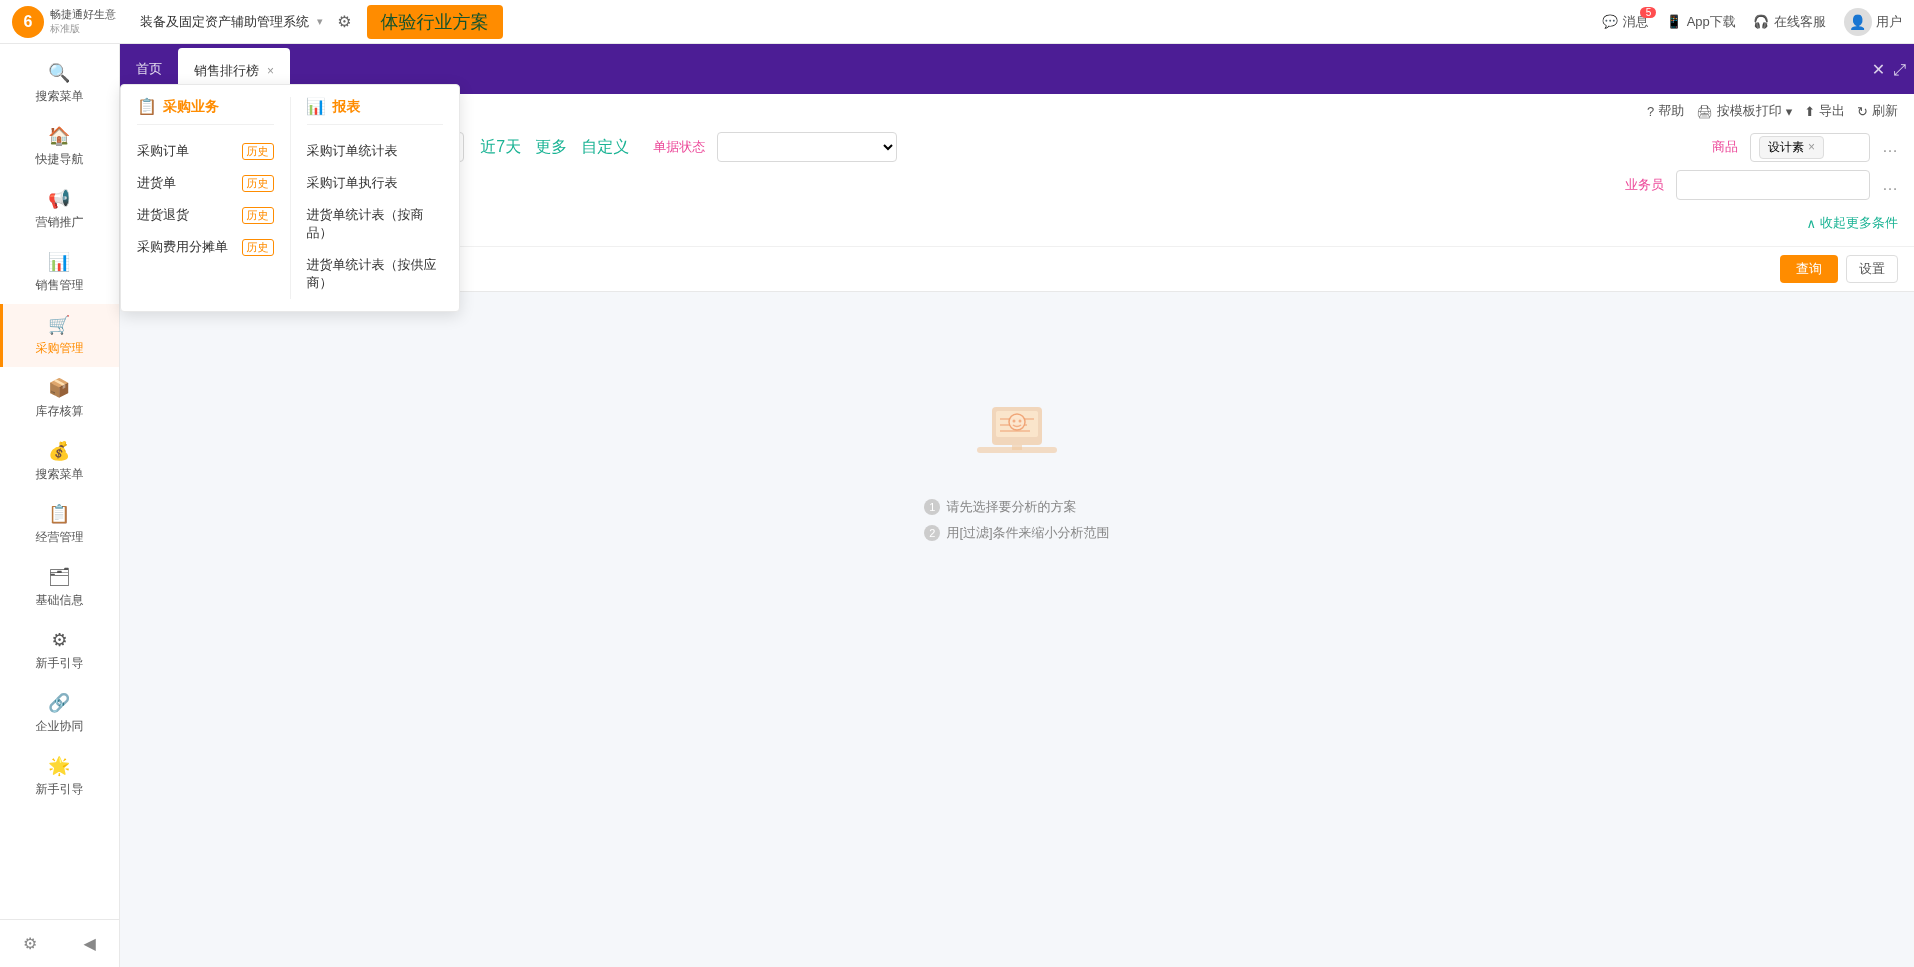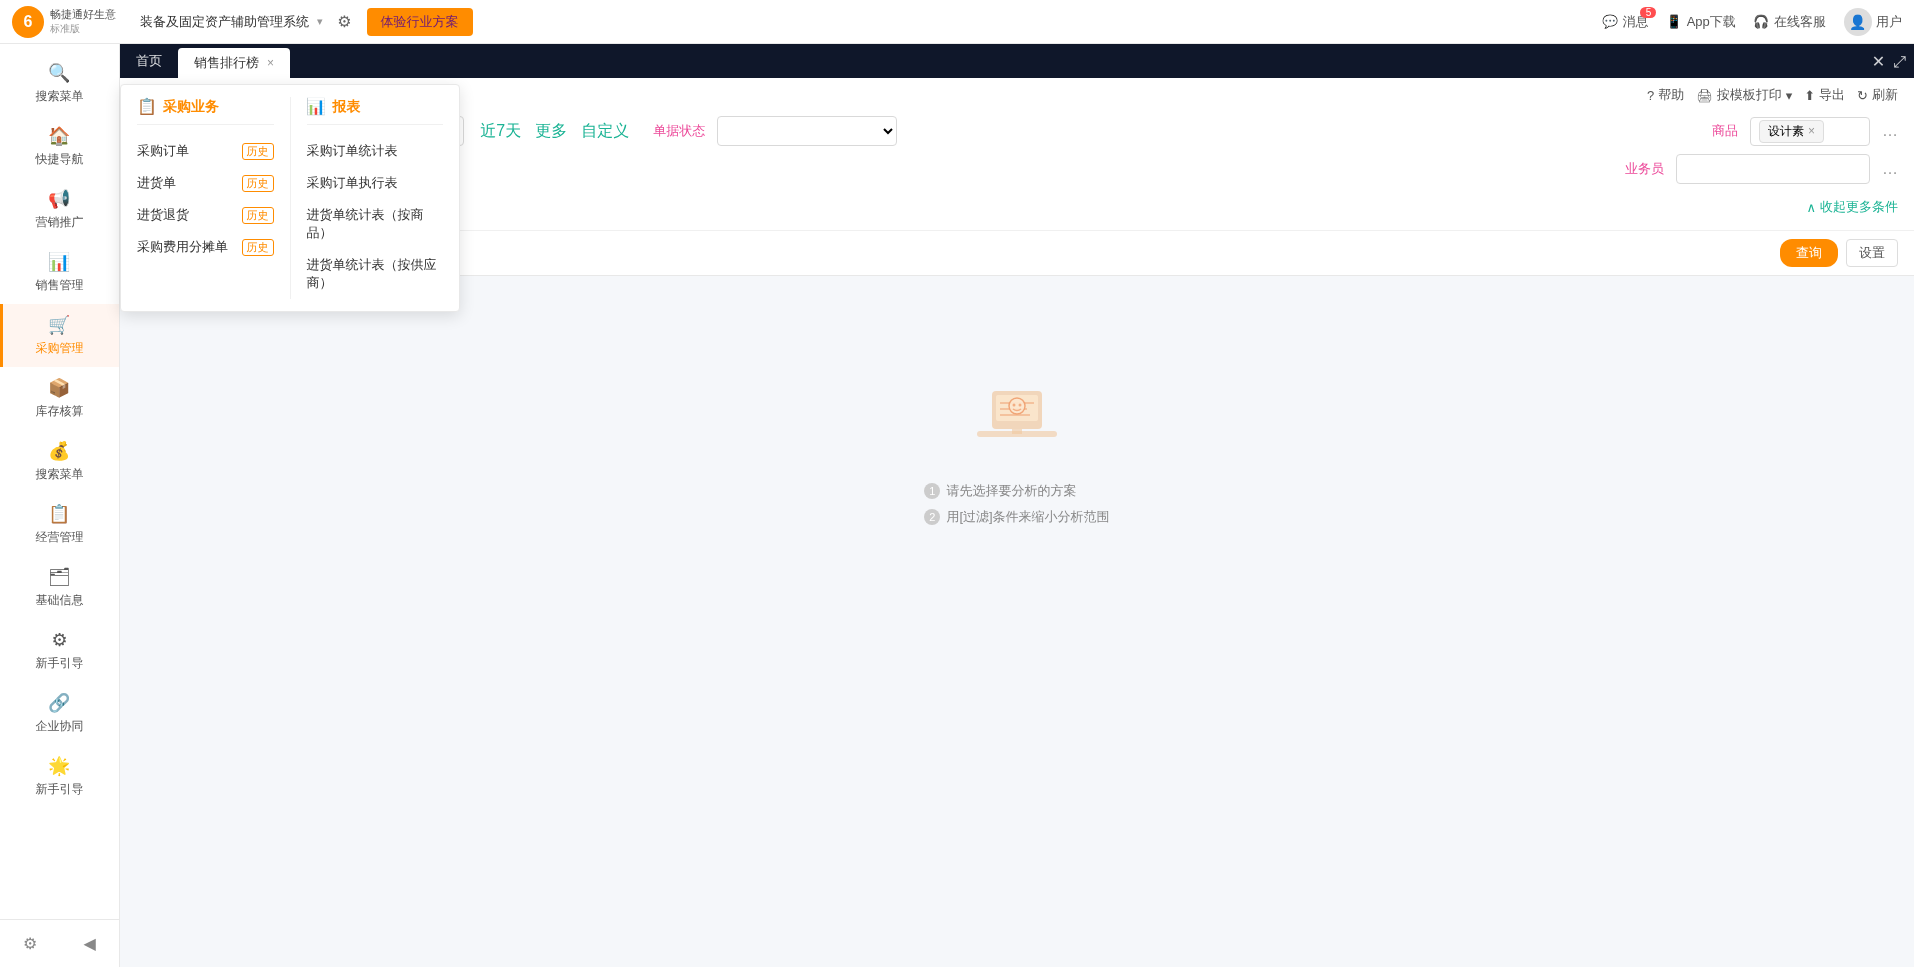--- a/index.html
+++ b/index.html
@@ -41,25 +41,25 @@
     }
     .system-name { font-size: 13px; color: #333; }
     .chevron-down { color: #999; font-size: 11px; }
     .gear-btn {
       width: 28px; height: 28px;
       border: none; background: none; cursor: pointer;
       color: #666; font-size: 16px;
     }
     .industry-btn {
       background: #ff8c00;
-      color: #701a75;
+      color: #14532d;
       border: none;
       border-radius: 4px;
       padding: 5px 14px;
-      font-size: 13px;
+      font-size: 18px;
       cursor: pointer;
     }
     .top-right {
       display: flex;
       align-items: center;
       gap: 18px;
       margin-left: auto;
     }
     .top-right-item {
       display: flex; align-items: center; gap: 4px;
@@ -139,22 +139,22 @@
       left: 120px;
       right: 0;
       bottom: 0;
       display: flex;
       flex-direction: column;
       overflow: hidden;
     }
 
     
     .tab-bar {
-      height: 34px;
-      background: #0f172a;
+      height: 50px;
+      background: #4c1d95;
       display: flex;
       padding: 0 0;
       position: relative;
     }
     .tab-item {
       height: 100%;
       display: flex;
       align-items: center;
       padding: 0 16px;
       cursor: pointer;
@@ -206,21 +206,21 @@
       padding: 8px 16px 4px;
       background: #fff;
     }
     .action-btn {
       display: flex; align-items: center; gap: 4px;
       color: #555; font-size: 13px; cursor: pointer; background: none; border: none;
     }
     .action-btn.primary {
       background: #ff8c00;
       color: #fff;
-      border-radius: 12px;
+      border-radius: 4px;
       padding: 5px 16px;
     }
     .action-btn.default {
       border: 1px solid #ddd;
       border-radius: 4px;
       padding: 4px 12px;
       background: #fff;
     }
     .filter-label { color: #ec4899; min-width: 60px; text-align: right; }
     .filter-input {

